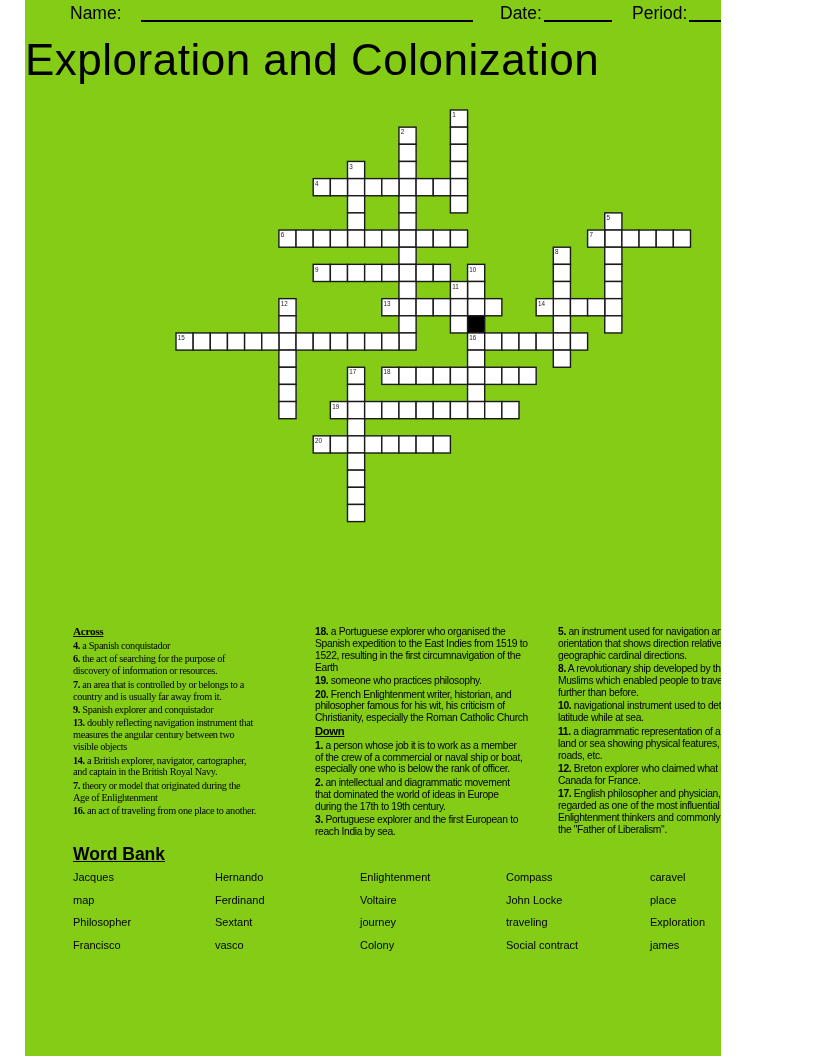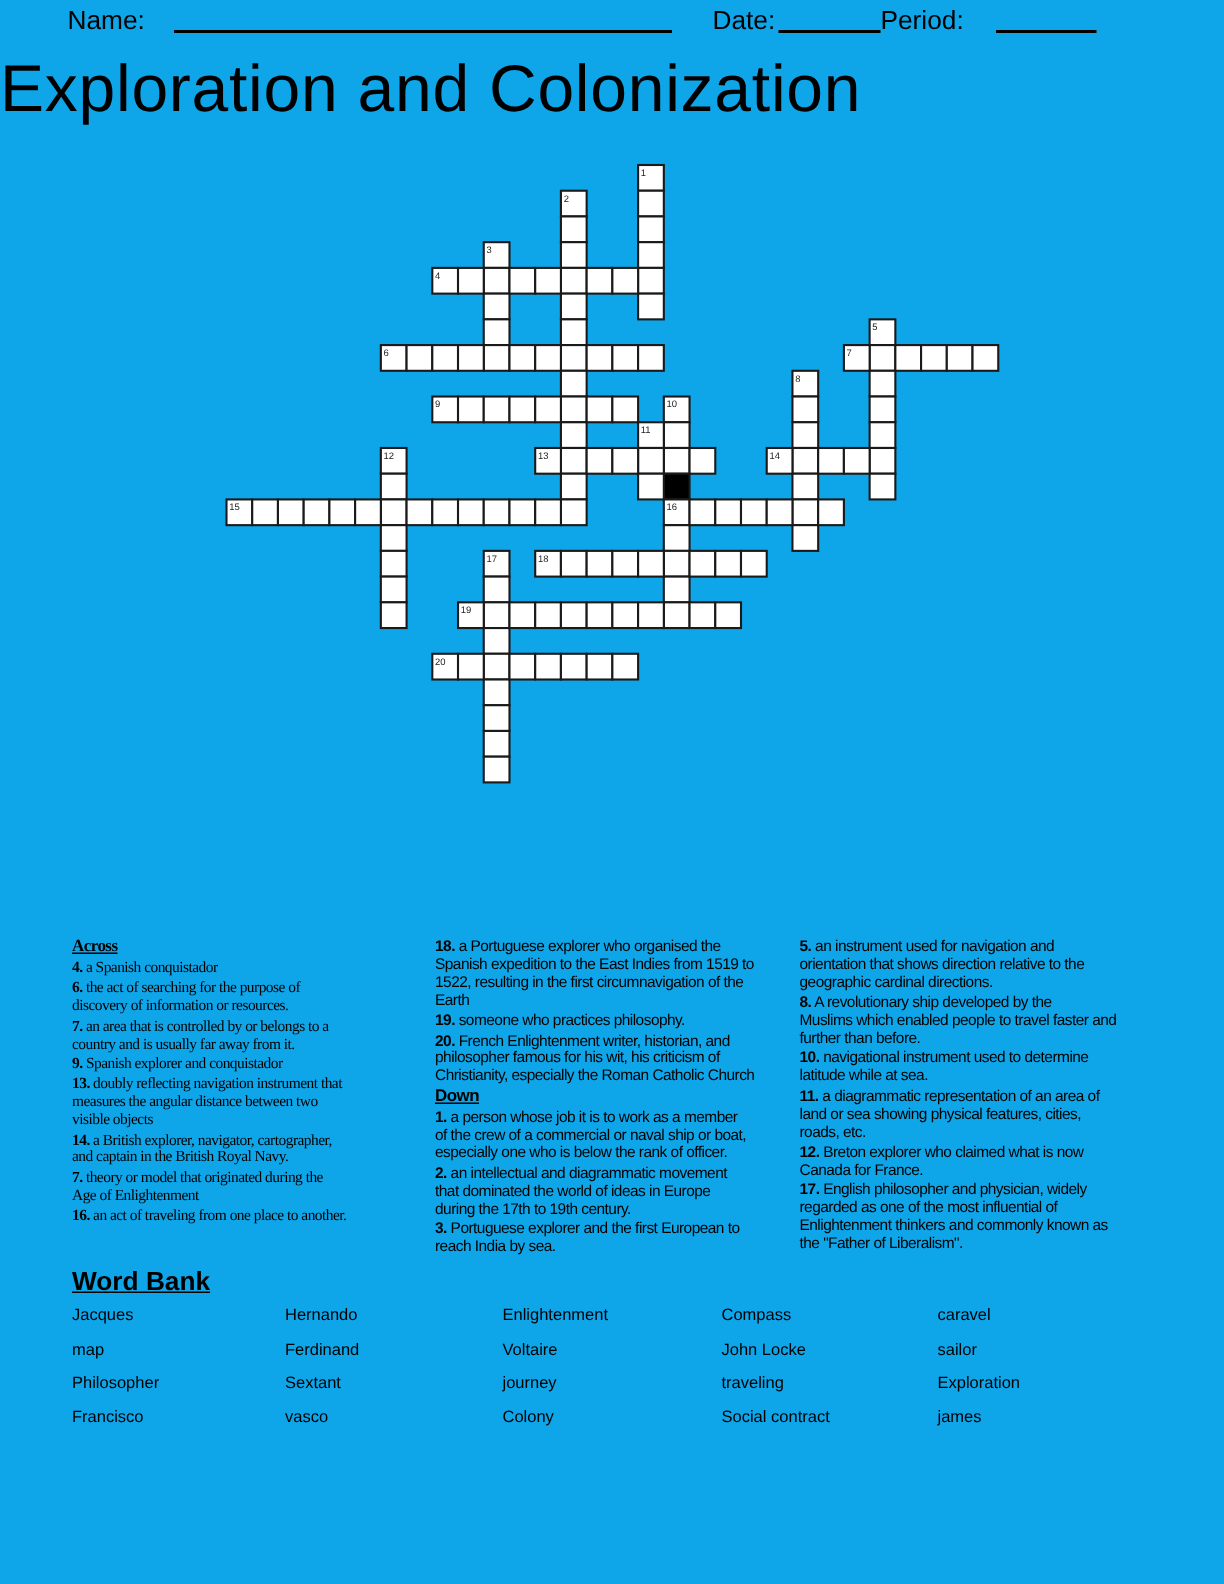--- a/index.html
+++ b/index.html
@@ -1,22 +1,22 @@
 <!DOCTYPE html>
 <html><head>
 <meta charset="utf-8">
 <style>
   html,body{margin:0;padding:0;background:#fff;}
-  .page{position:relative;width:816px;height:1056px;background:#0ea5e9;overflow:hidden;
-        font-family:"Liberation Sans",sans-serif;color:#000;}
+  .page{position:relative;width:696px;height:1056px;background:#84cc16;overflow:hidden;
+        font-family:"Liberation Sans",sans-serif;color:#000;margin-left:25px;}
   
   .hlabel{position:absolute;top:3px;font-size:17.5px;white-space:nowrap;}
   #name-label{left:45px;}
   #date-label{left:475px;}
-  #period-label{left:587px;}
+  #period-label{left:607px;}
   .fill-line{position:absolute;top:20px;height:1.6px;background:#000;}
   #name-line{left:116px;width:332px;}
   #date-line{left:519px;width:68px;}
   #period-line{left:664px;width:67px;}
   
   .title{position:absolute;top:35px;left:0;width:816px;text-align:left;
          font-size:44px;font-weight:400;letter-spacing:.5px;white-space:nowrap;}
   
   #grid-wrap{position:absolute;left:0;top:0;width:816px;height:545px;}
   
@@ -217,21 +217,21 @@
 
   <div class="clue-col" id="clue-col-0">
       <p class="clue-heading">Across</p>
       <p class="clue"><span class="cnum">4.</span> <span class="ctext">a Spanish conquistador</span></p>
       <p class="clue"><span class="cnum">6.</span> <span class="ctext">the act of searching for the purpose of
 discovery of information or resources.</span></p>
       <p class="clue"><span class="cnum">7.</span> <span class="ctext">an area that is controlled by or belongs to a
 country and is usually far away from it.</span></p>
       <p class="clue"><span class="cnum">9.</span> <span class="ctext">Spanish explorer and conquistador</span></p>
       <p class="clue"><span class="cnum">13.</span> <span class="ctext">doubly reflecting navigation instrument that
-measures the angular distance between two
+measures the angular century between two
 visible objects</span></p>
       <p class="clue"><span class="cnum">14.</span> <span class="ctext">a British explorer, navigator, cartographer,
 and captain in the British Royal Navy.</span></p>
       <p class="clue"><span class="cnum">7.</span> <span class="ctext">theory or model that originated during the
 Age of Enlightenment</span></p>
       <p class="clue"><span class="cnum">16.</span> <span class="ctext">an act of traveling from one place to another.</span></p>
     </div>
   <div class="clue-col" id="clue-col-1">
       <p class="clue"><span class="cnum">18.</span> <span class="ctext">a Portuguese explorer who organised the
 Spanish expedition to the East Indies from 1519 to
@@ -283,18 +283,18 @@
       <div>vasco</div>
       <div>Enlightenment</div>
       <div>Voltaire</div>
       <div>journey</div>
       <div>Colony</div>
       <div>Compass</div>
       <div>John Locke</div>
       <div>traveling</div>
       <div>Social contract</div>
       <div>caravel</div>
-      <div>sailor</div>
+      <div>place</div>
       <div>Exploration</div>
       <div>james</div>
     </div>
 
 </div>
 
 </body></html>

